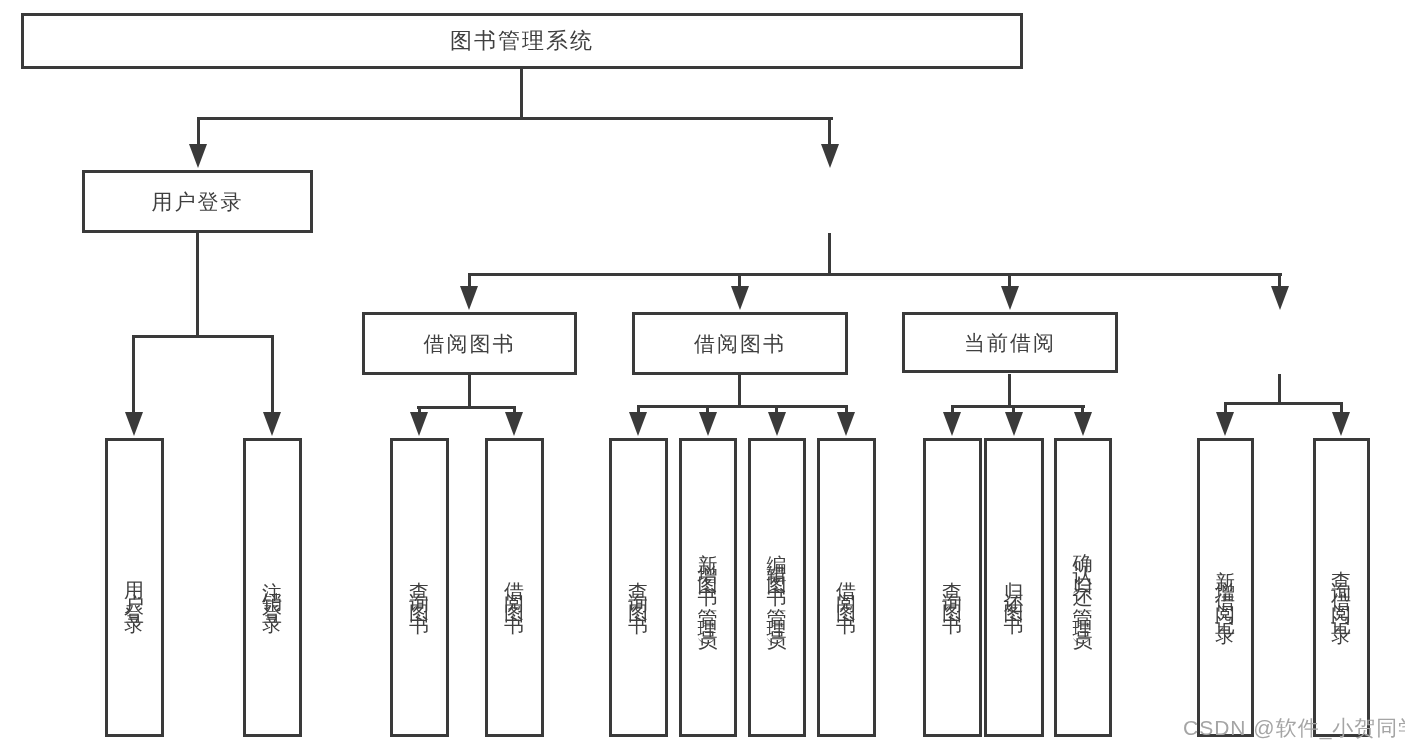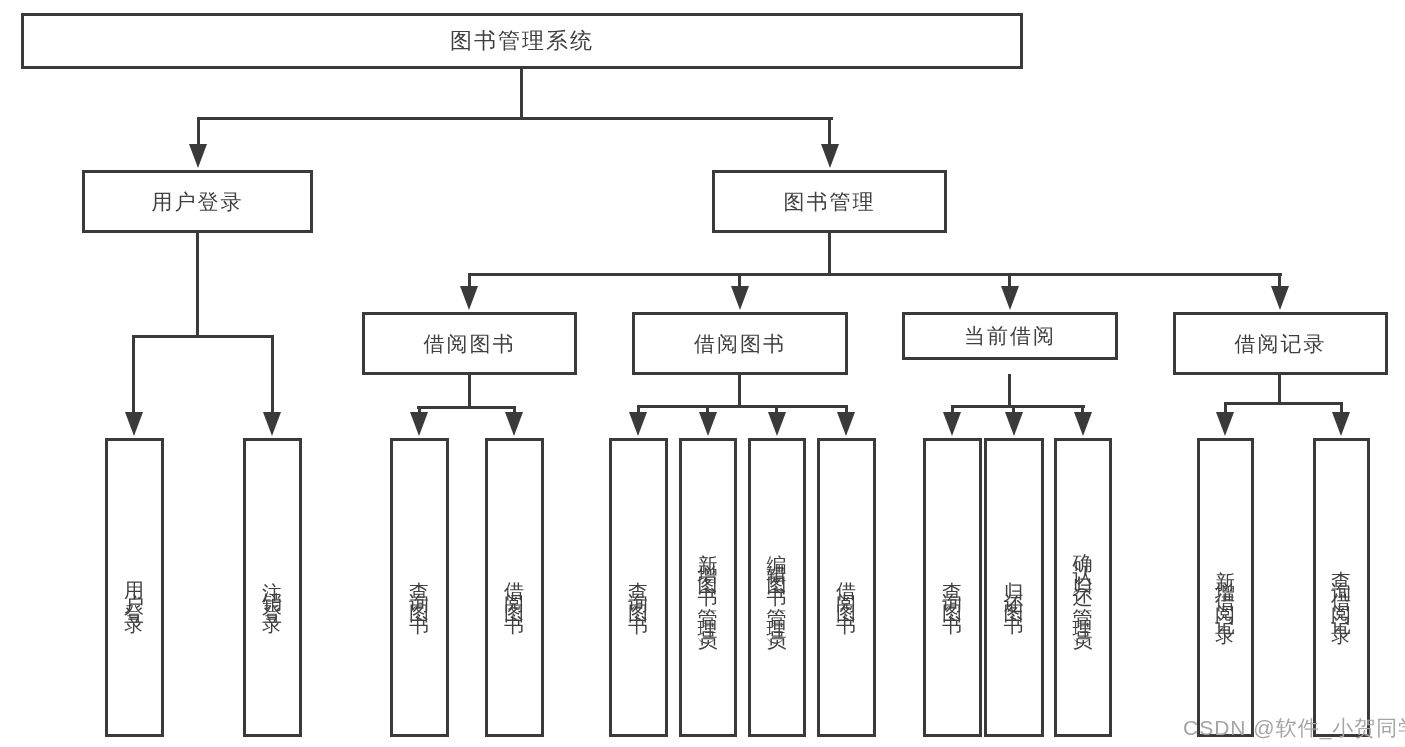--- a/index.html
+++ b/index.html
@@ -21,21 +21,21 @@
   .node.h span{font-size:21px;letter-spacing:2px;white-space:nowrap;}
   .node.root span{font-size:22px;letter-spacing:2px;}
   .node.v span{writing-mode:vertical-rl;text-orientation:mixed;
                font-size:20px;letter-spacing:11px;line-height:1;}
   
   .n-root{left:21px;top:13px;width:1002px;height:56px;}
   .n-user-login{left:82px;top:170px;width:231px;height:63px;}
   .n-book-mgmt{left:712px;top:170px;width:235px;height:63px;}
   .n-new-book{left:362px;top:312px;width:215px;height:63px;}
   .n-book-borrow{left:632px;top:312px;width:216px;height:63px;}
-  .n-cur-borrow{left:902px;top:312px;width:216px;height:48px;}
+  .n-cur-borrow{left:902px;top:312px;width:216px;height:61px;}
   .n-borrow-rec{left:1173px;top:312px;width:215px;height:63px;}
   .leaf{top:438px;height:299px;}
   .n-l-user-login{left:105px;width:59px;}
   .n-l-logout{left:243px;width:59px;}
   .n-l-nb-query{left:390px;width:59px;}
   .n-l-nb-borrow{left:485px;width:59px;}
   .n-l-bb-query{left:609px;width:59px;}
   .n-l-bb-add{left:679px;width:58px;}
   .n-l-bb-edit{left:748px;width:58px;}
   .n-l-bb-borrow{left:817px;width:59px;}
@@ -110,34 +110,28 @@
   <div class="ah" style="left:1216px;top:412px;"></div>
   <div class="vl" style="left:1340px;top:402px;height:12px;"></div>
   <div class="ah" style="left:1332px;top:412px;"></div>
 
   <div class="node h root n-root">
     <span>图书管理系统</span>
   </div>
   <div class="node h n-user-login">
     <span>用户登录</span>
   </div>
-  <div class="node h n-book-mgmt">
-    <span>图书管理</span>
-  </div>
   <div class="node h n-new-book">
     <span>借阅图书</span>
   </div>
   <div class="node h n-book-borrow">
     <span>借阅图书</span>
   </div>
   <div class="node h n-cur-borrow">
     <span>当前借阅</span>
-  </div>
-  <div class="node h n-borrow-rec">
-    <span>借阅记录</span>
   </div>
 
   <div class="node v leaf n-l-user-login">
     <span>用户登录</span>
   </div>
   <div class="node v leaf n-l-logout">
     <span>注销登录</span>
   </div>
   <div class="node v leaf n-l-nb-query">
     <span>查询图书</span>

